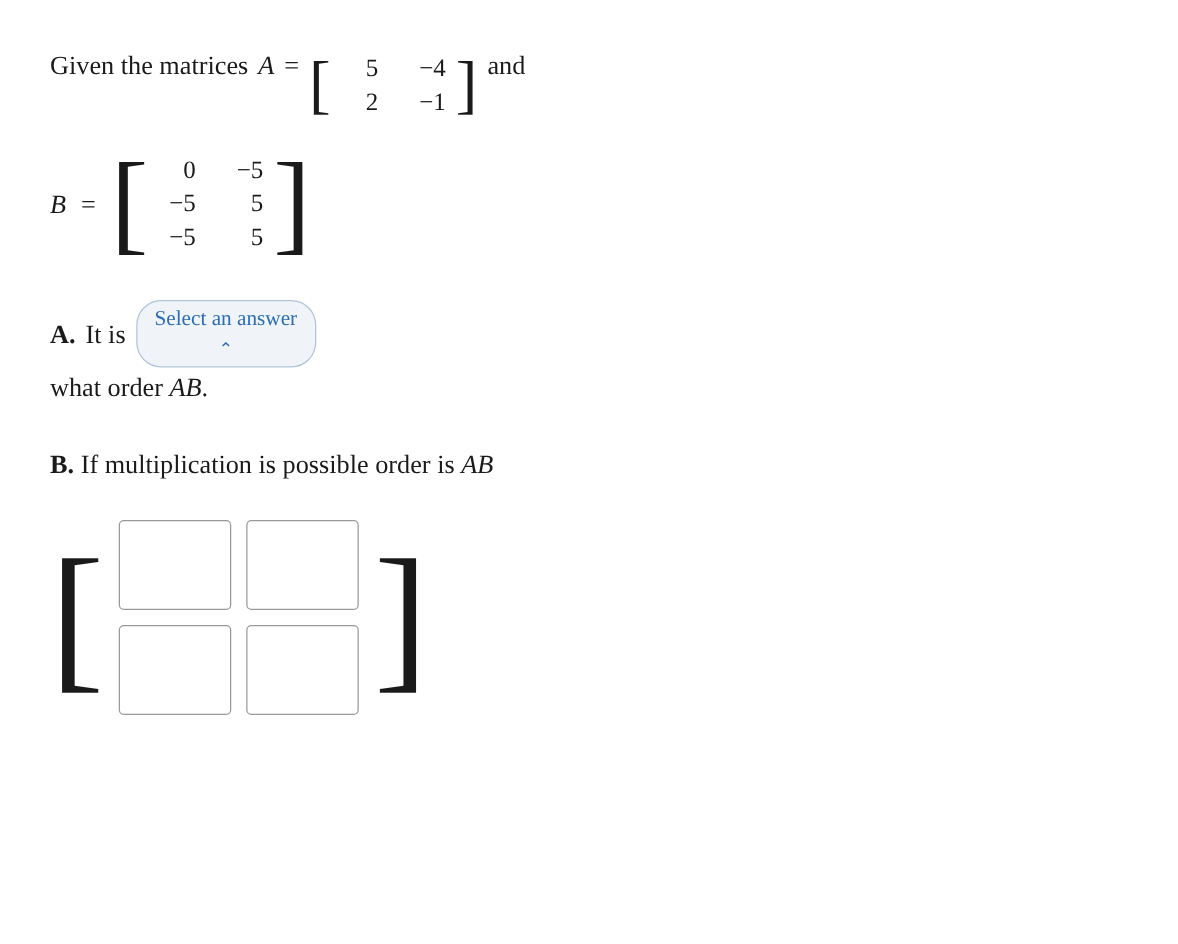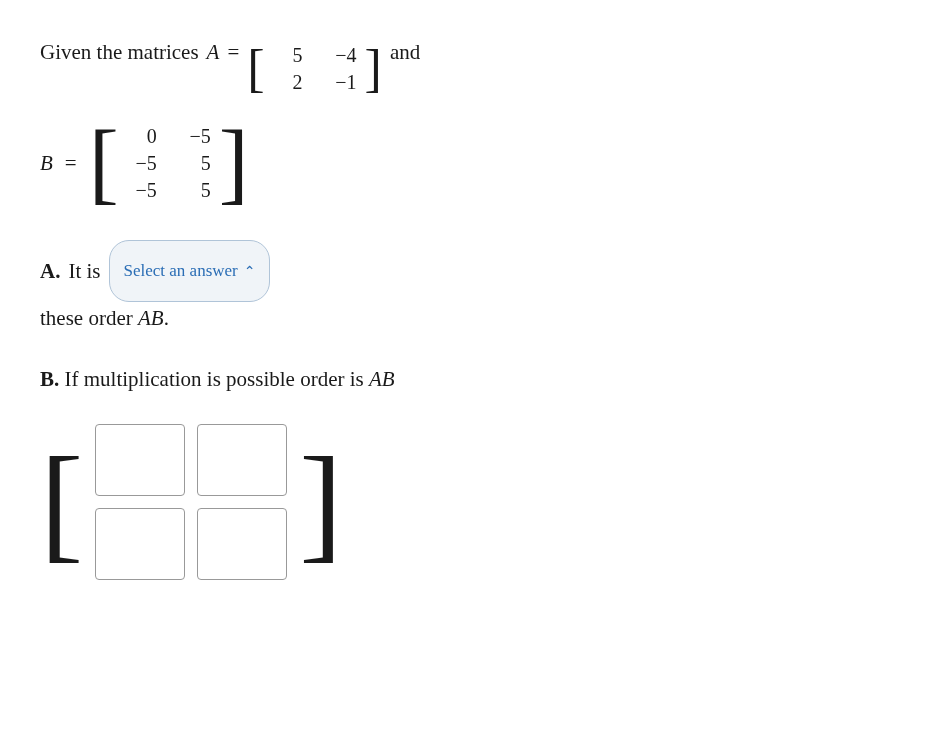--- a/index.html
+++ b/index.html
@@ -88,25 +88,26 @@
     }
 
     
     .select-answer {
       display: inline-flex;
       align-items: center;
       gap: 6px;
       background: #f0f4f8;
       border: 1.5px solid #b0c4d8;
       border-radius: 20px;
-      padding: 20px 14px;
+      padding: 4px 14px;
       font-size: 17px;
       color: #2a6db5;
       cursor: pointer;
       white-space: nowrap;
+      flex-direction: column;
     }
 
     .select-answer-chevron {
       font-size: 14px;
       color: #2a6db5;
     }
 
     
     .section-b {
       margin-top: 36px;
@@ -210,21 +211,21 @@
   <div class="section">
     <div class="section-a-line">
       <span class="bold">A.</span>
       <span>It is</span>
       <div class="select-answer">
         <span>Select an answer</span>
         <span class="select-answer-chevron">⌃</span>
       </div>
     </div>
     <div style="font-size:21px; margin-top:4px;">
-      <span>these order </span><span class="italic">AB</span><span>.</span>
+      <span>what order </span><span class="italic">AB</span><span>.</span>
     </div>
   </div>
 
   <div class="section-b">
     <div class="section-b-text">
       <span class="bold">B.</span>
       <span> If multiplication is possible order is </span>
       <span class="italic">AB</span>
     </div>
 

